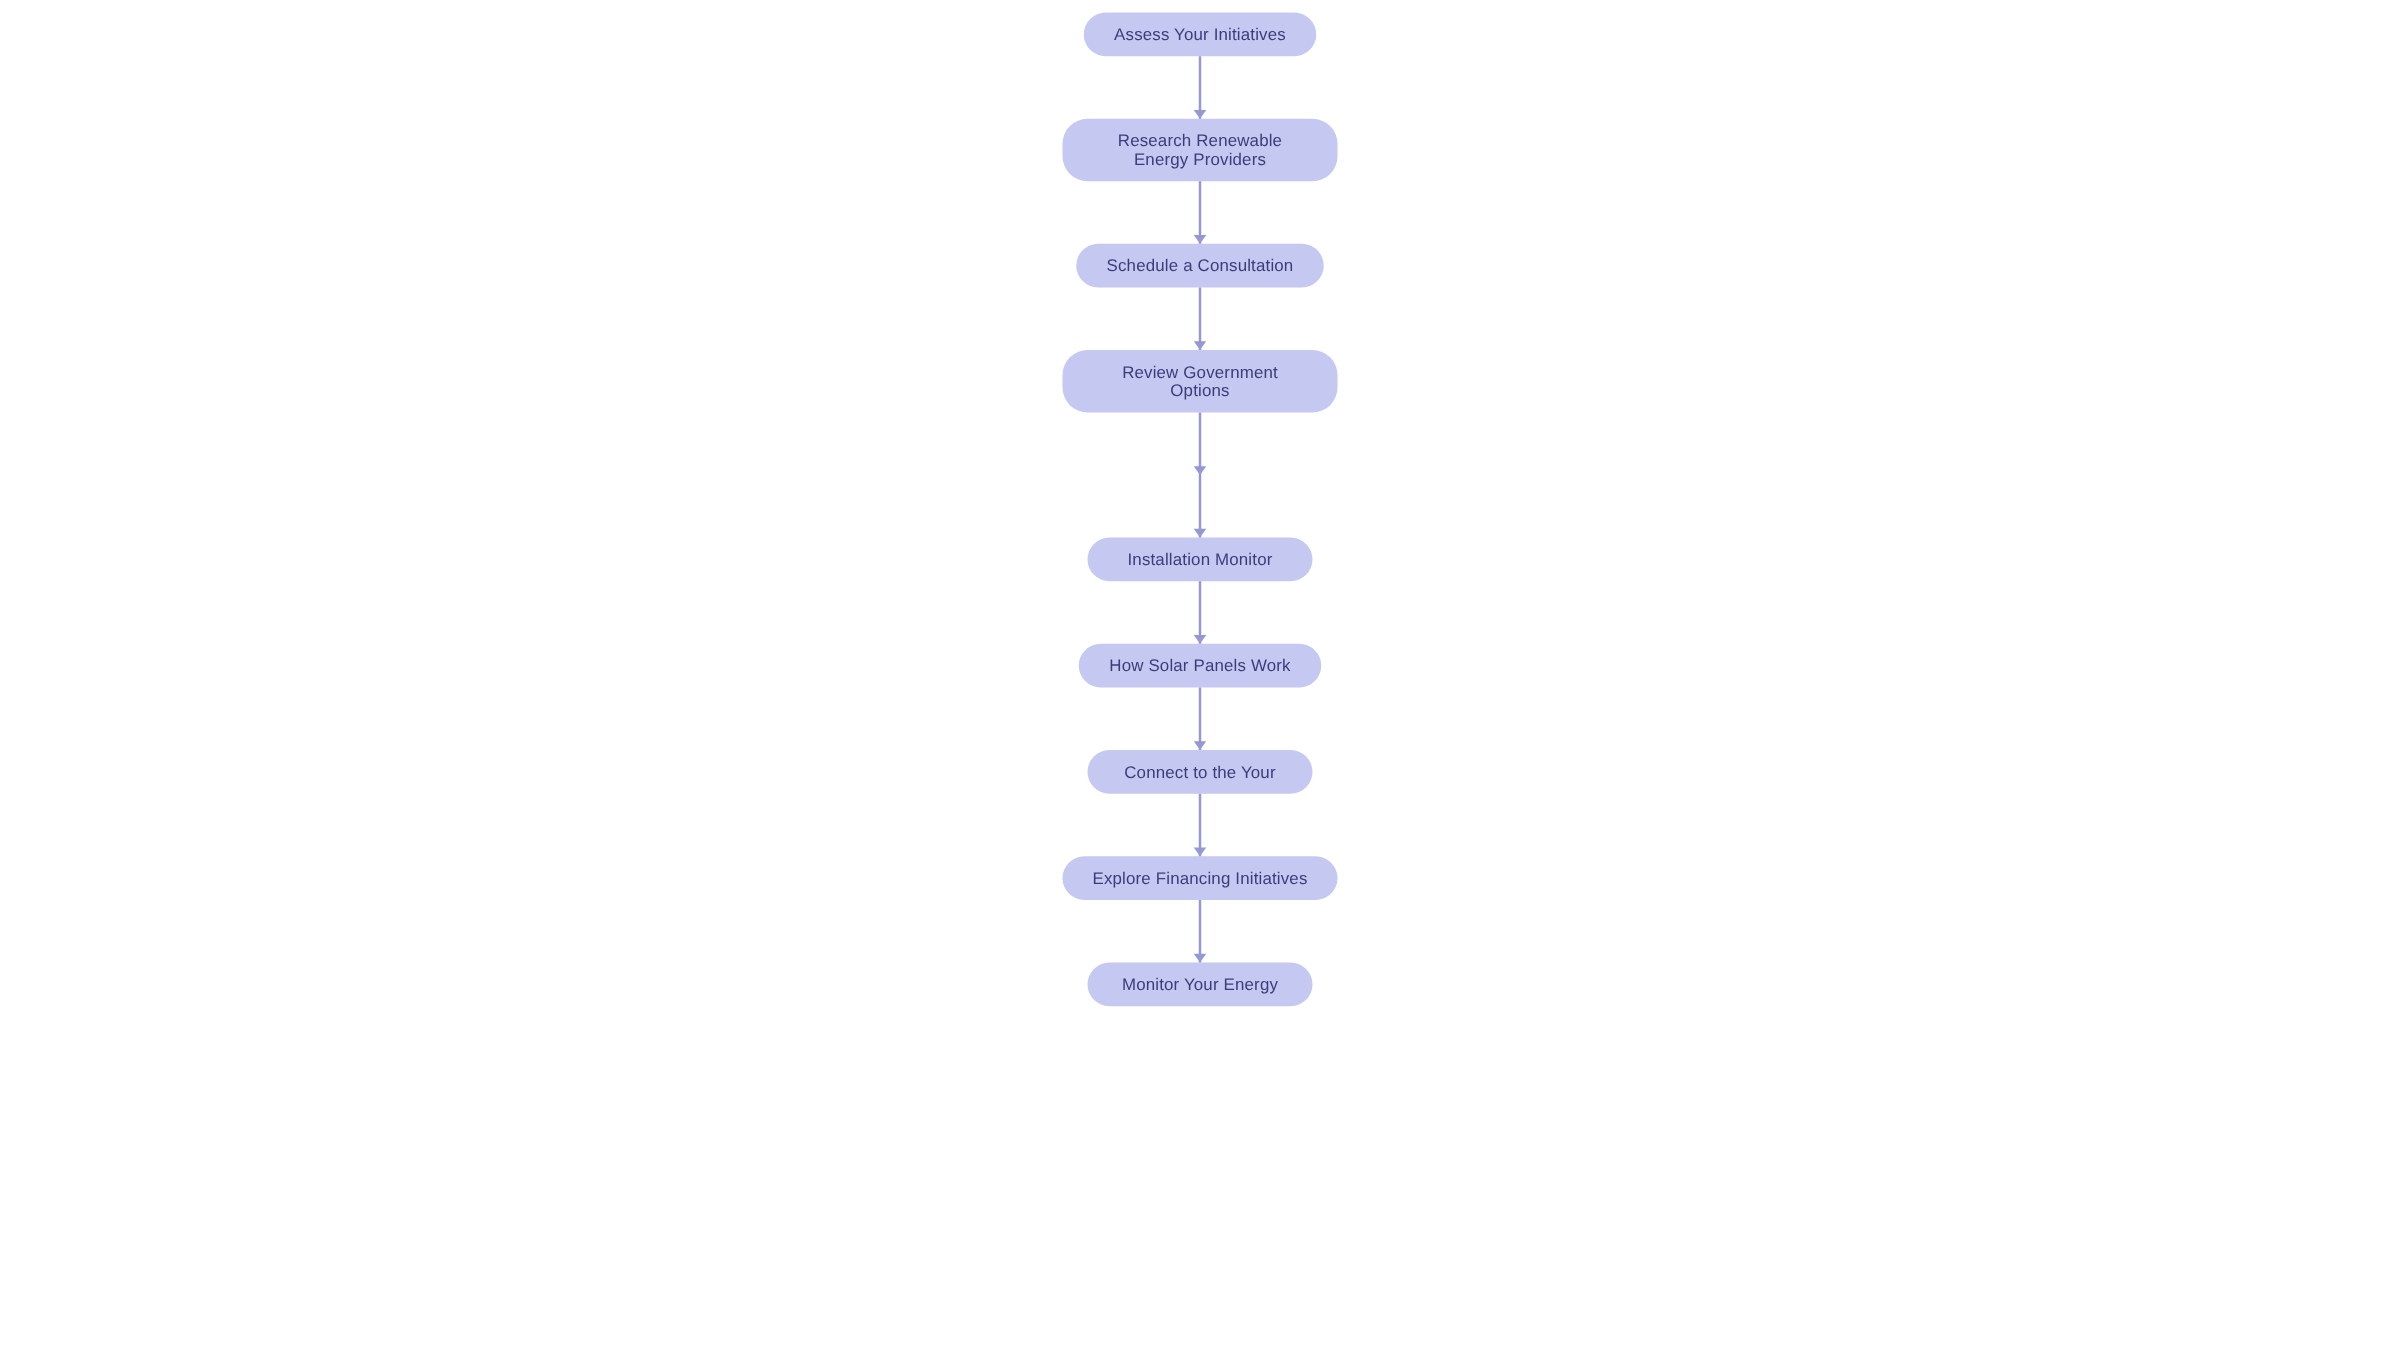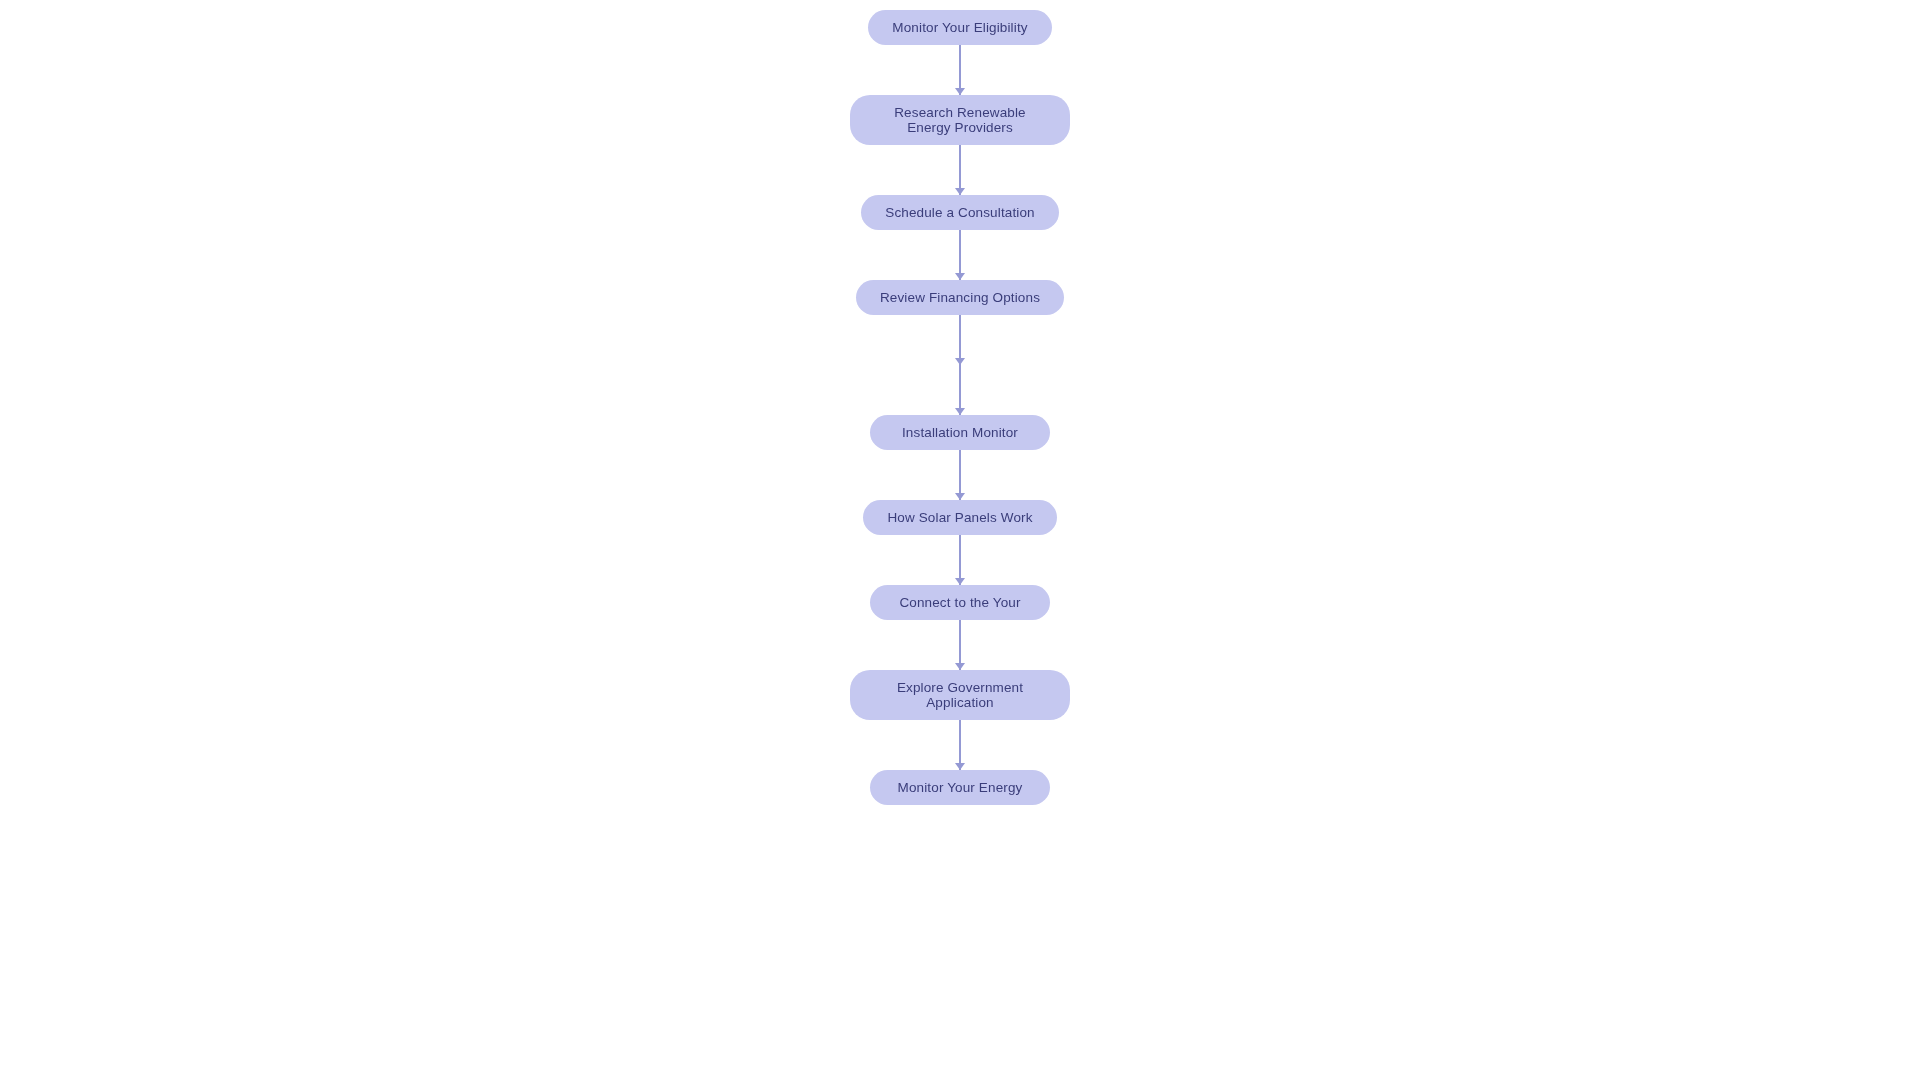--- a/index.html
+++ b/index.html
@@ -63,31 +63,31 @@
       height: 0;
       border-left: 5px solid transparent;
       border-right: 5px solid transparent;
       border-top: 7px solid #9499d4;
     }
   </style>
 </head>
 <body>
 
 <div class="flowchart-container">
-<div class="flow-node">Monitor Your Eligibility</div>
+<div class="flow-node">Assess Your Initiatives</div>
     <div class="connector"></div>
     <div class="flow-node">Research Renewable Energy Providers</div>
     <div class="connector"></div>
     <div class="flow-node">Schedule a Consultation</div>
     <div class="connector"></div>
-    <div class="flow-node">Review Financing Options</div>
+    <div class="flow-node">Review Government Options</div>
     <div class="connector"></div>
     <div class="connector"></div>
     <div class="flow-node">Installation Monitor</div>
     <div class="connector"></div>
     <div class="flow-node">How Solar Panels Work</div>
     <div class="connector"></div>
     <div class="flow-node">Connect to the Your</div>
     <div class="connector"></div>
-    <div class="flow-node">Explore Government Application</div>
+    <div class="flow-node">Explore Financing Initiatives</div>
     <div class="connector"></div>
     <div class="flow-node">Monitor Your Energy</div>
   </div>
 
 </body></html>

